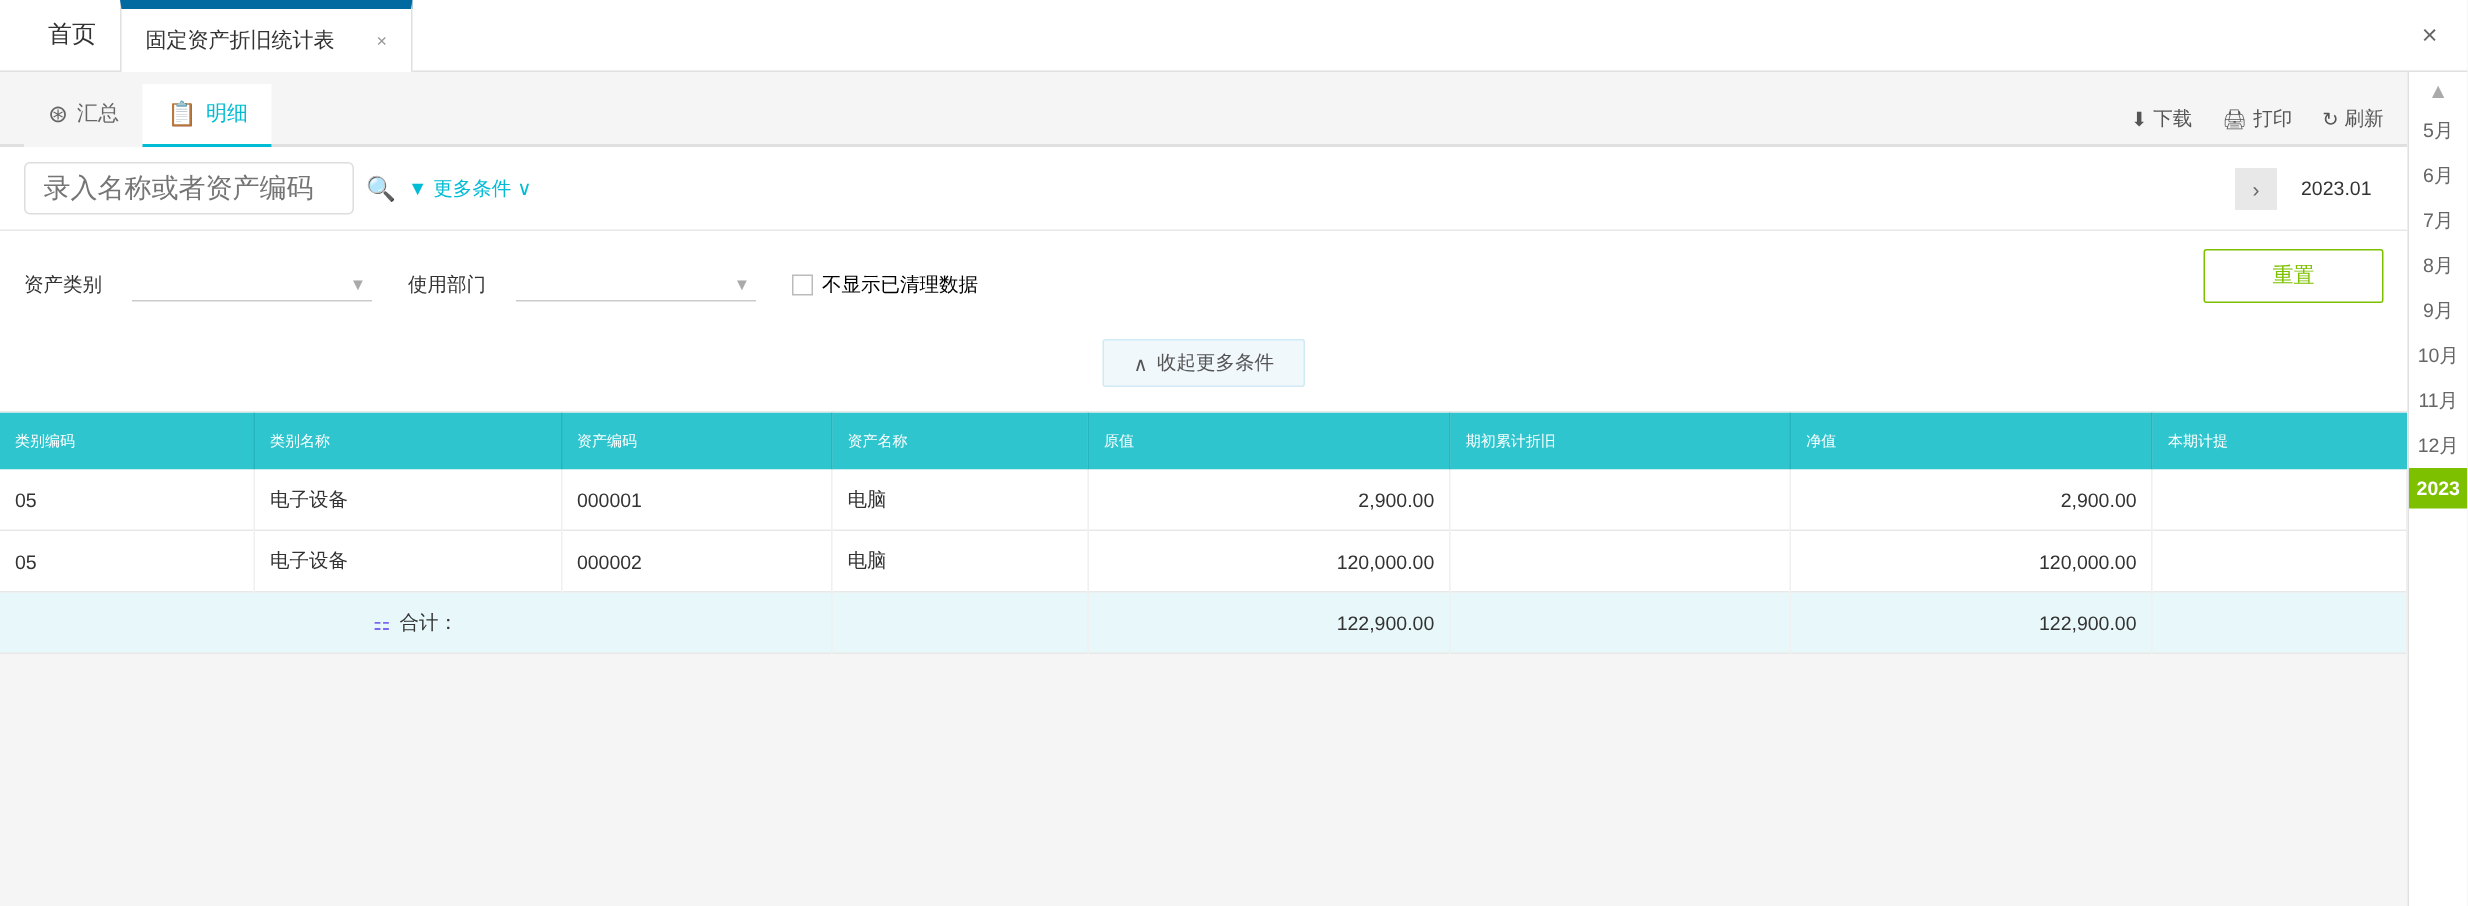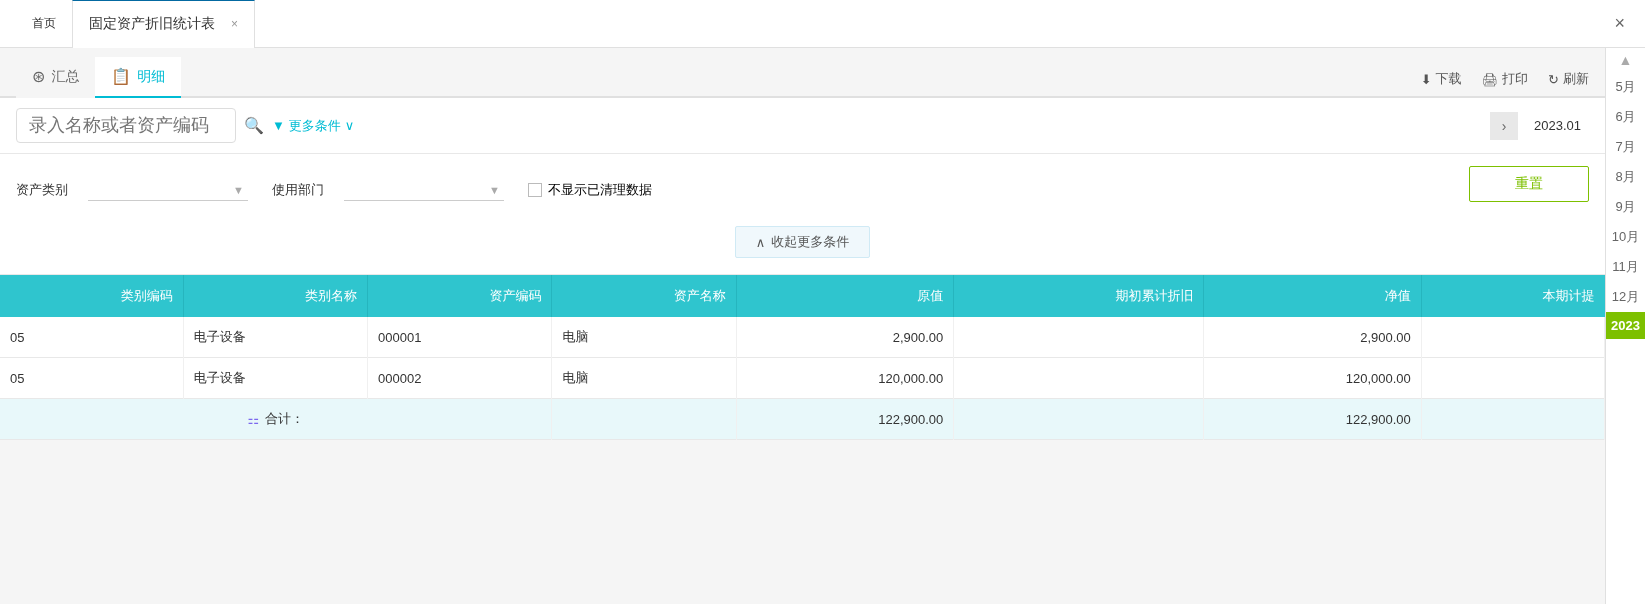--- a/index.html
+++ b/index.html
@@ -19,34 +19,34 @@
       display: flex;
       align-items: center;
       background: #fff;
       border-bottom: 1px solid #e0e0e0;
       height: 48px;
       padding: 0 16px;
       gap: 0;
     }
     .nav-home {
       color: #333;
-      font-size: 12px;
+      font-size: 16px;
       padding: 0 16px;
       cursor: pointer;
     }
     .nav-tab {
       display: flex;
       align-items: center;
       background: #fff;
-      border-top: 1px solid #0369a1;
+      border-top: 6px solid #0369a1;
       border-left: 1px solid #e0e0e0;
       border-right: 1px solid #e0e0e0;
       height: 48px;
       padding: 0 16px;
-      gap: 12px;
+      gap: 24px;
       cursor: pointer;
       color: #333;
       font-size: 14px;
     }
     .nav-tab .close-btn {
       color: #999;
       font-size: 12px;
       cursor: pointer;
       margin-left: 4px;
     }
@@ -257,23 +257,23 @@
     table {
       width: 100%;
       border-collapse: collapse;
     }
     thead tr {
       background: #2fc5ce;
       color: #fff;
     }
     thead th {
       padding: 12px 10px;
-      font-size: 13px;
+      font-size: 10px;
       font-weight: normal;
-      text-align: right;
+      text-align: left;
       border-right: 1px solid #26b5be;
     }
     thead th:last-child { border-right: none; }
     tbody tr {
       background: #fff;
       border-bottom: 1px solid #e8e8e8;
     }
     tbody tr.total-row {
       background: #e8f8fa;
     }

